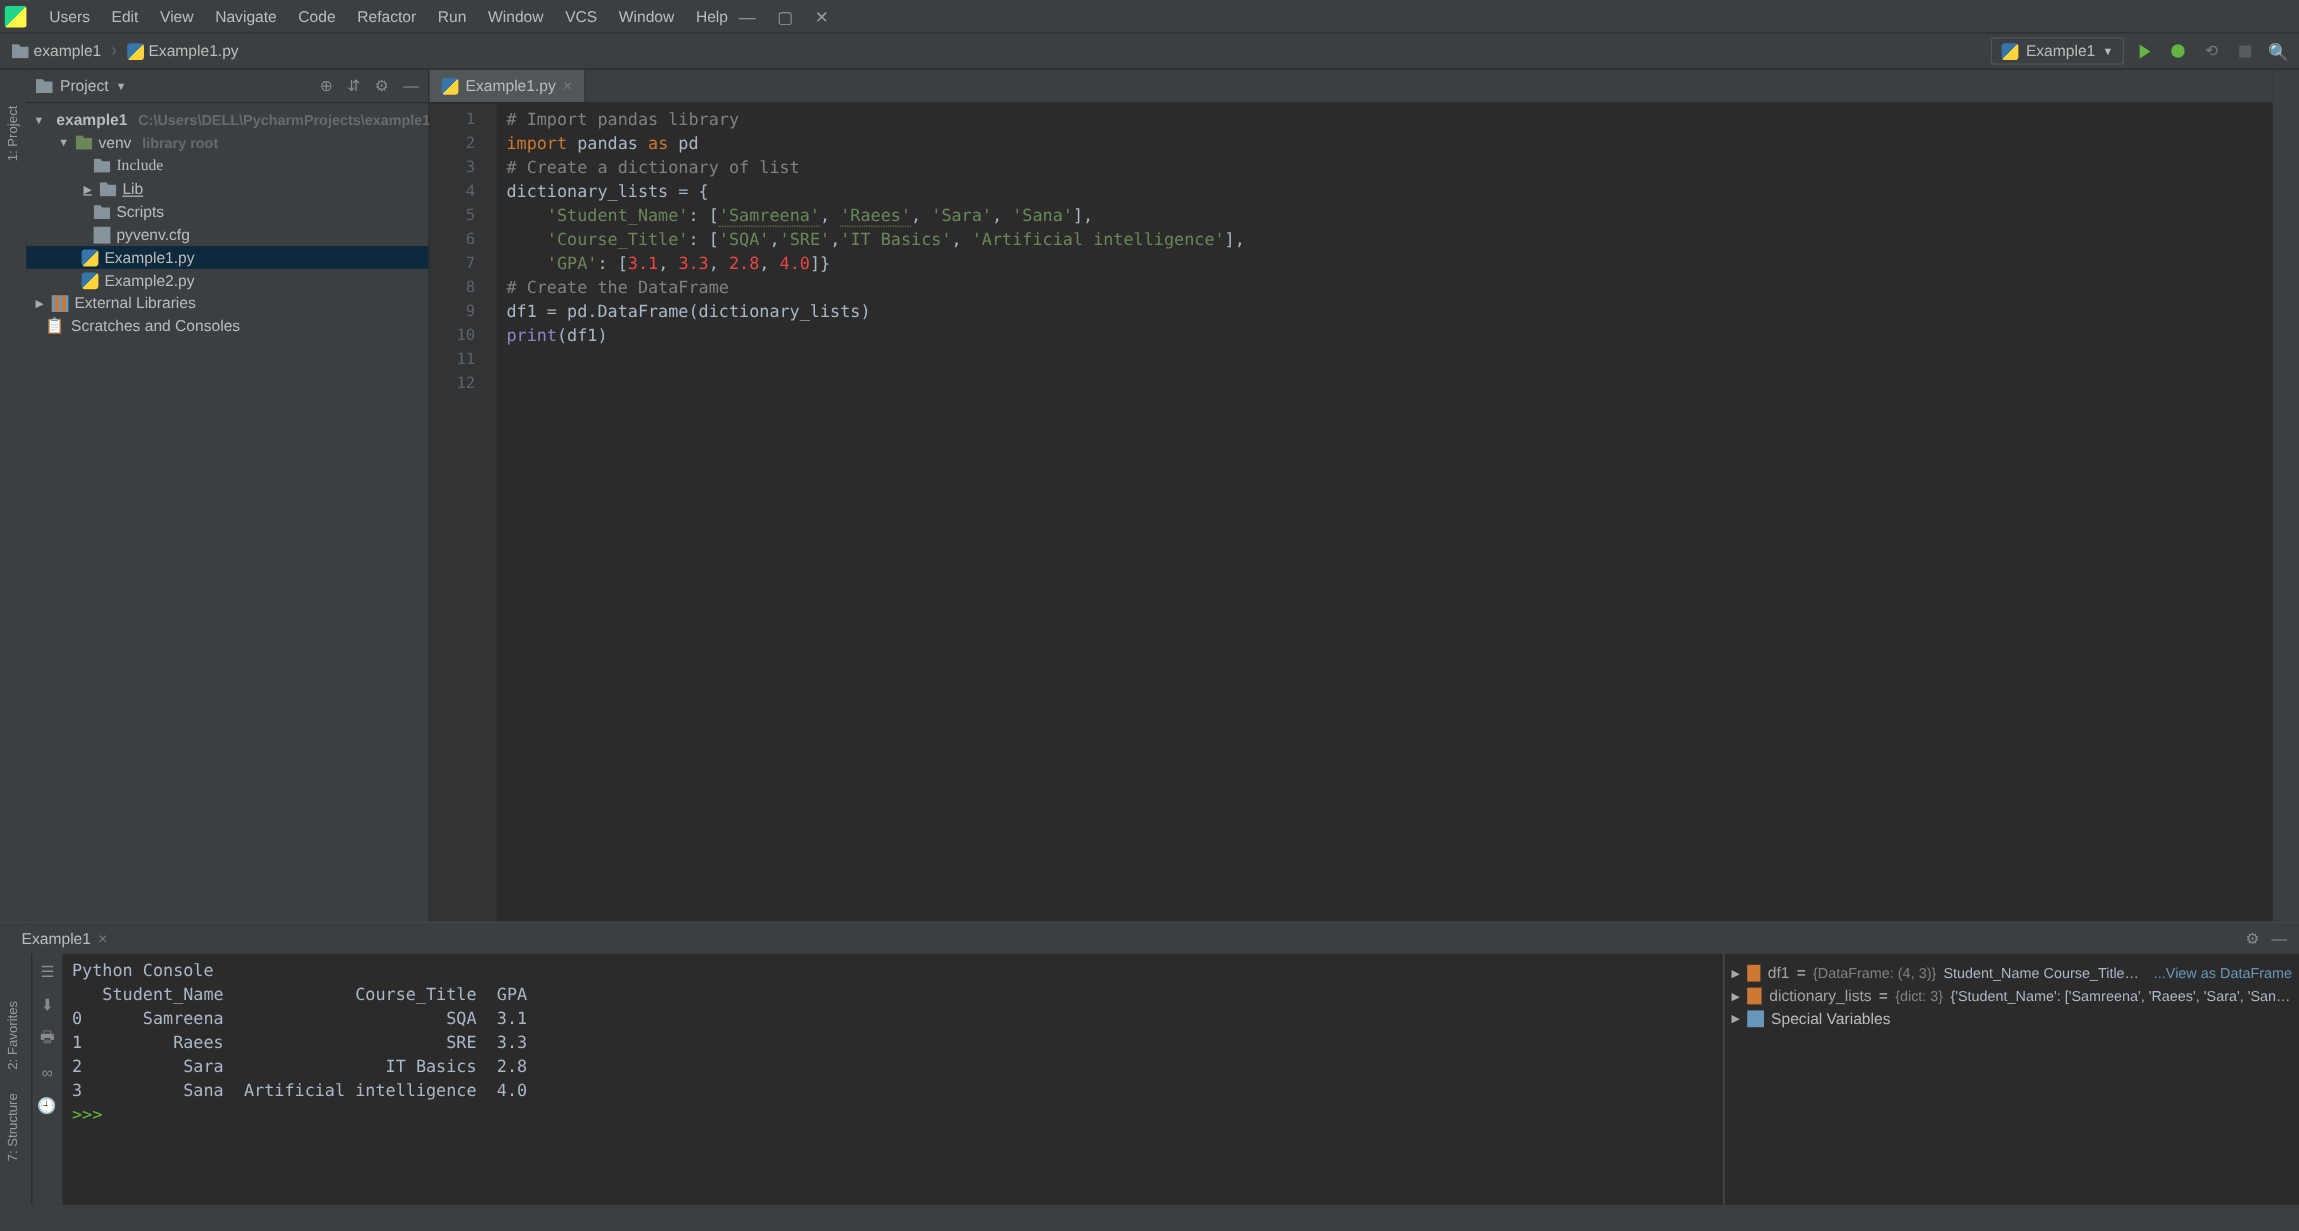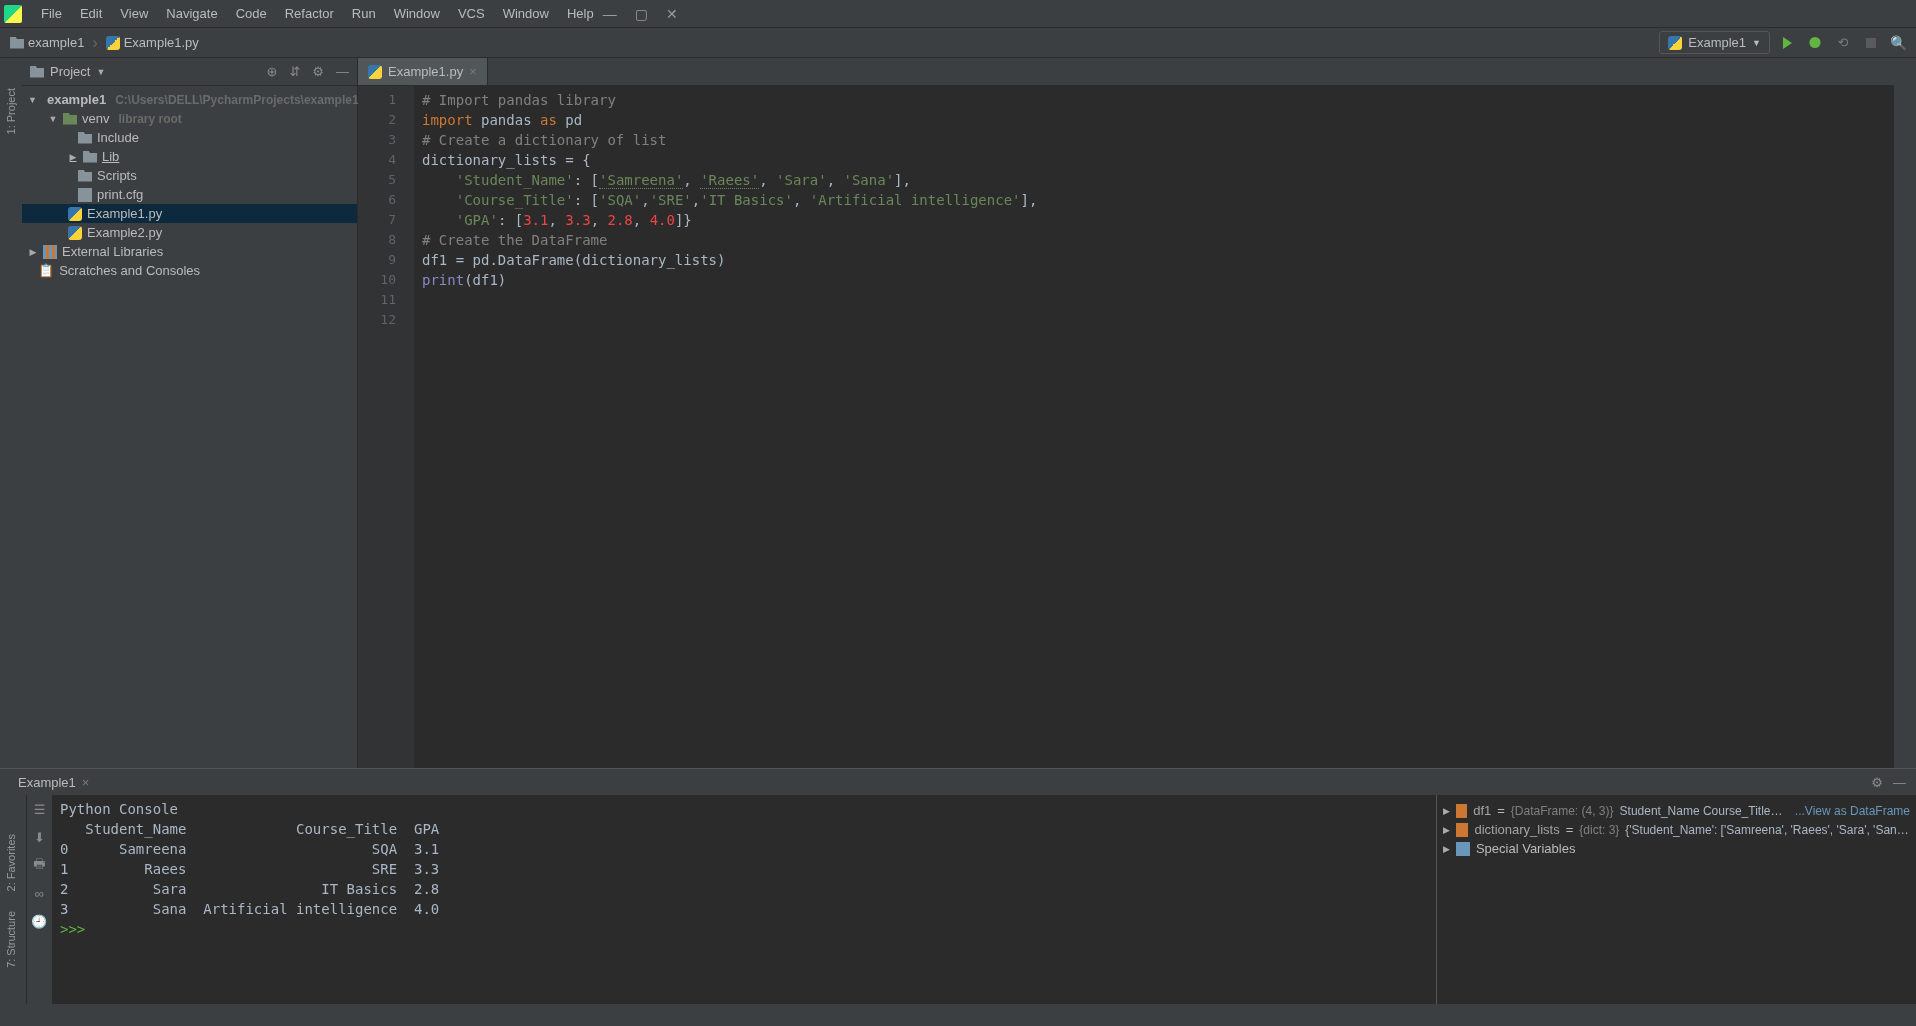--- a/index.html
+++ b/index.html
@@ -257,21 +257,21 @@
 .right-stripe {
   width: 22px;
   background: #3c3f41;
 }
 </style>
 </head>
 <body>
 
 <div class="titlebar">
   <div class="app-icon"></div>
-  <div class="menu-item">File</div>
+  <div class="menu-item">Users</div>
   <div class="menu-item">Edit</div>
   <div class="menu-item">View</div>
   <div class="menu-item">Navigate</div>
   <div class="menu-item">Code</div>
   <div class="menu-item">Refactor</div>
   <div class="menu-item">Run</div>
   <div class="menu-item">Window</div>
   <div class="menu-item">VCS</div>
   <div class="menu-item">Window</div>
   <div class="menu-item">Help</div>
@@ -341,36 +341,36 @@
         <span class="folder-ic"></span>
         <span class="tree-label" style="font-weight:bold;">example1</span>
         <span class="tree-hint">C:\Users\DELL\PycharmProjects\example1</span>
       </div>
       <div class="tree-item" style="padding-left:26px;">
         <span class="tree-arrow down"></span>
         <span class="folder-ic" style="background:#6a8759;"></span>
         <span class="tree-label">venv</span>
         <span class="tree-hint">library root</span>
       </div>
-      <div class="tree-item" style="padding-left:56px;">
+      <div class="tree-item" style="padding-left:56px;font-family:Liberation Serif, serif;">
         <span class="folder-ic"></span>
         <span class="tree-label">Include</span>
       </div>
       <div class="tree-item" style="padding-left:46px;text-decoration:underline;">
         <span class="tree-arrow right"></span>
         <span class="folder-ic"></span>
         <span class="tree-label">Lib</span>
       </div>
       <div class="tree-item" style="padding-left:56px;">
         <span class="folder-ic"></span>
         <span class="tree-label">Scripts</span>
       </div>
       <div class="tree-item" style="padding-left:56px;">
         <span style="width:14px;height:14px;background:#87939a;display:inline-block;"></span>
-        <span class="tree-label">print.cfg</span>
+        <span class="tree-label">pyvenv.cfg</span>
       </div>
       <div class="tree-item selected" style="padding-left:46px;">
         <span class="py-ic"></span>
         <span class="tree-label">Example1.py</span>
       </div>
       <div class="tree-item" style="padding-left:46px;align-items:flex-end;">
         <span class="py-ic"></span>
         <span class="tree-label">Example2.py</span>
       </div>
       <div class="tree-item" style="padding-left:6px;">

